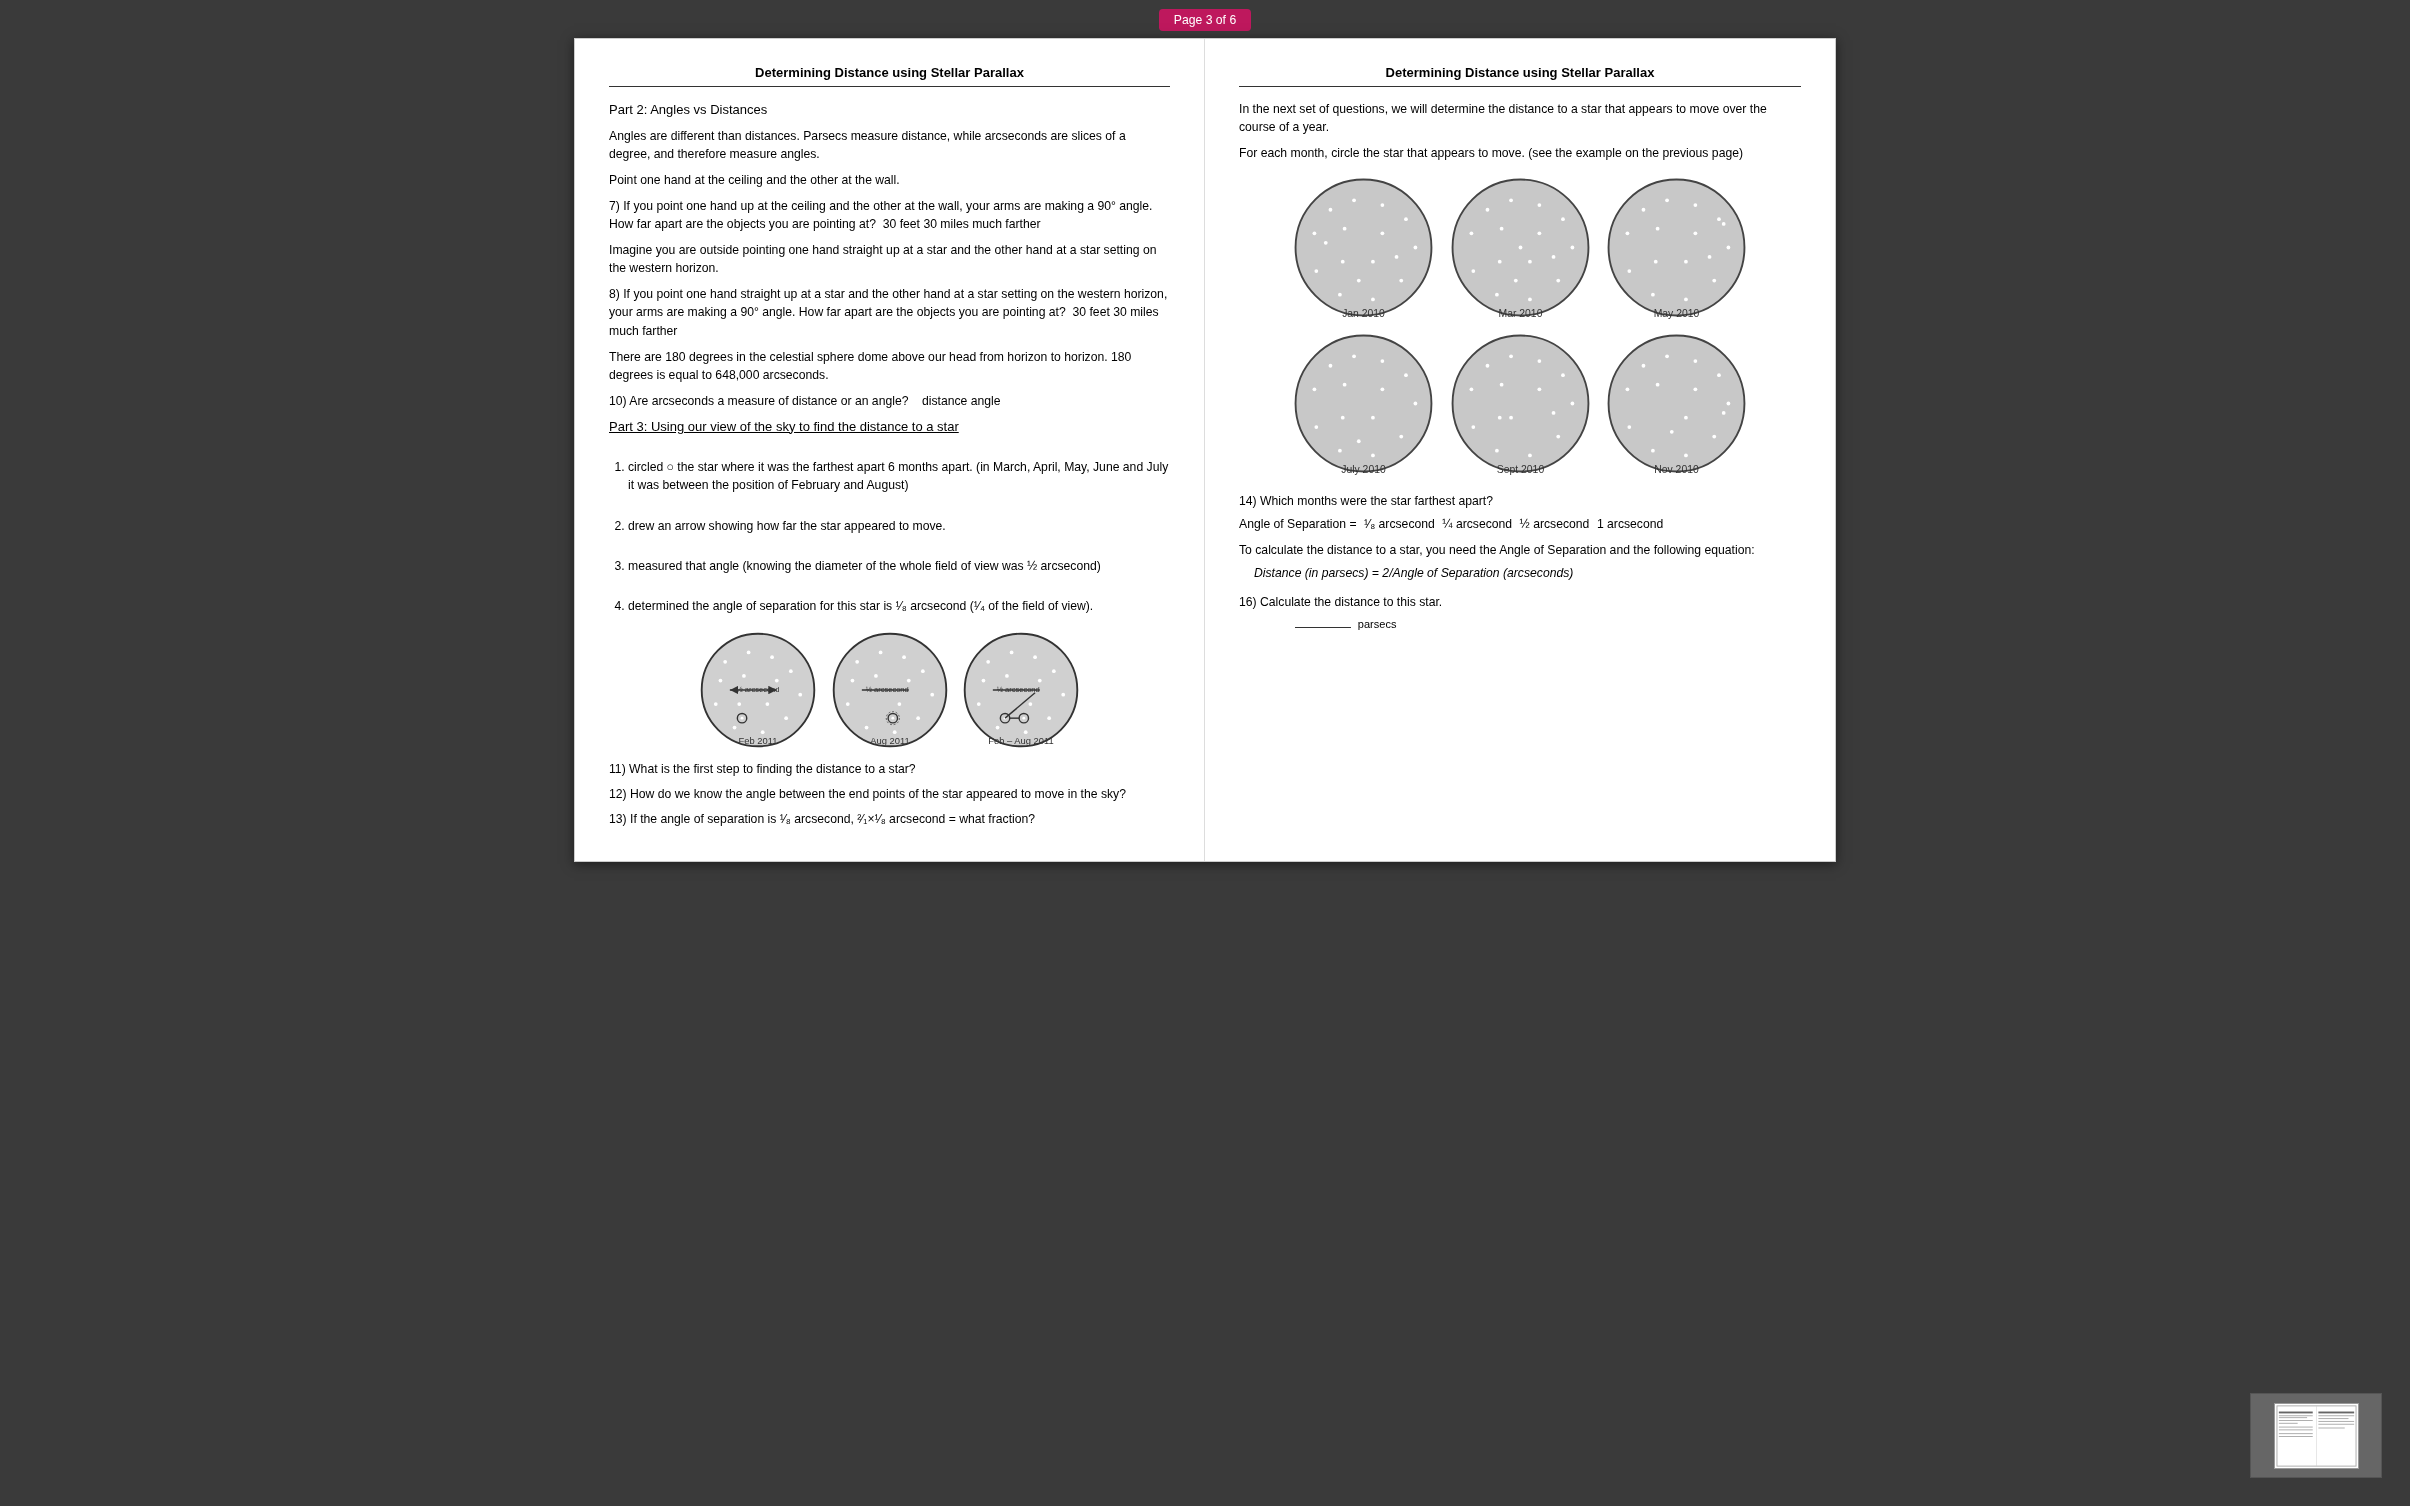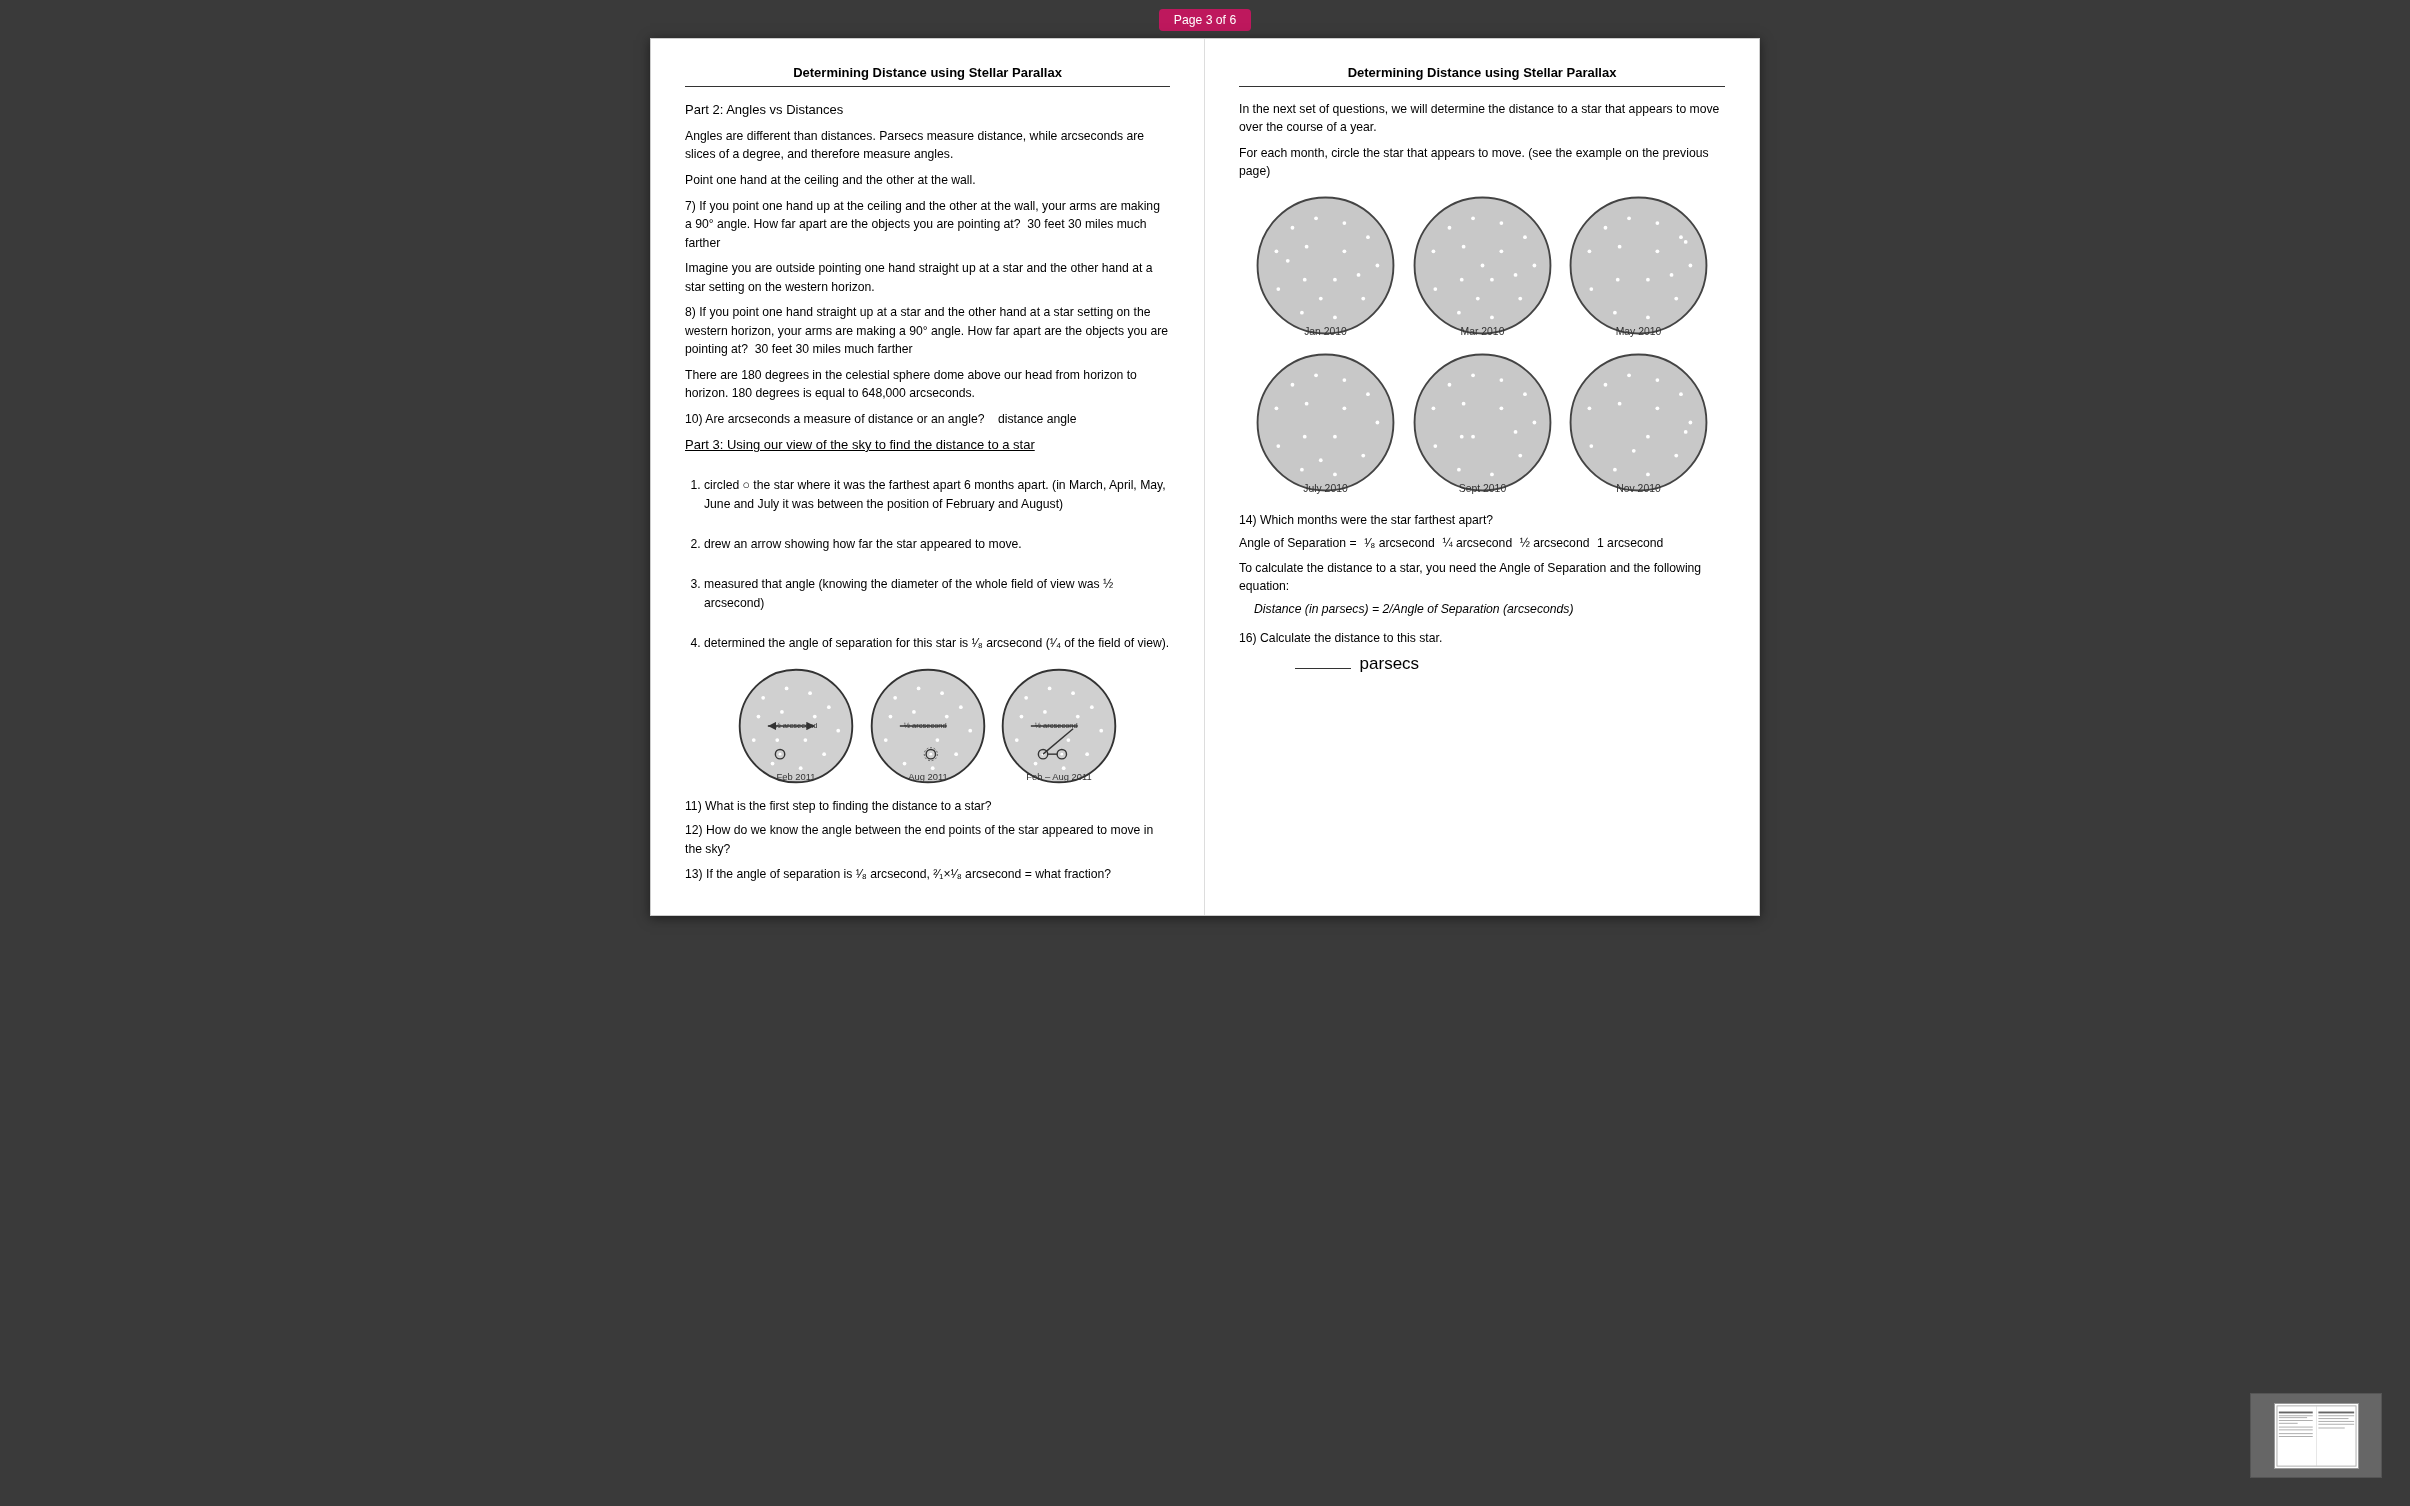--- a/index.html
+++ b/index.html
@@ -19,21 +19,21 @@
       padding: 3.8px 15px;
       border-radius: 3.8px;
       font-size: 12.2px;
       margin-bottom: 7.5px;
       display: inline-block;
     }
     #document-container {
       display: flex;
       gap: 0;
       background: #fff;
-      width: 1110px;
+      width: 1262px;
       min-height: 772px;
       box-shadow: 0 1.9px 11.3px rgba(0,0,0,0.5);
       border: 0.9px solid #ccc;
     }
     .page-half {
       width: 631px;
       padding: 26px 34px 26px 34px;
       border-right: 0.9px solid #ddd;
       position: relative;
     }
@@ -87,21 +87,21 @@
       font-size: 12.2px;
     }
     .formula-box {
       font-style: italic;
       margin: 5.6px 0 13px 15px;
       font-size: 12.2px;
     }
     .parsecs-line {
       margin-top: 5.6px;
       margin-left: 56px;
-      font-size: 17px;
+      font-size: 11px;
     }
     .parsecs-blank {
       display: inline-block;
       width: 56px;
       border-bottom: 0.9px solid #333;
       margin-right: 3.8px;
     }
     
     #thumbnail {
       position: fixed;

